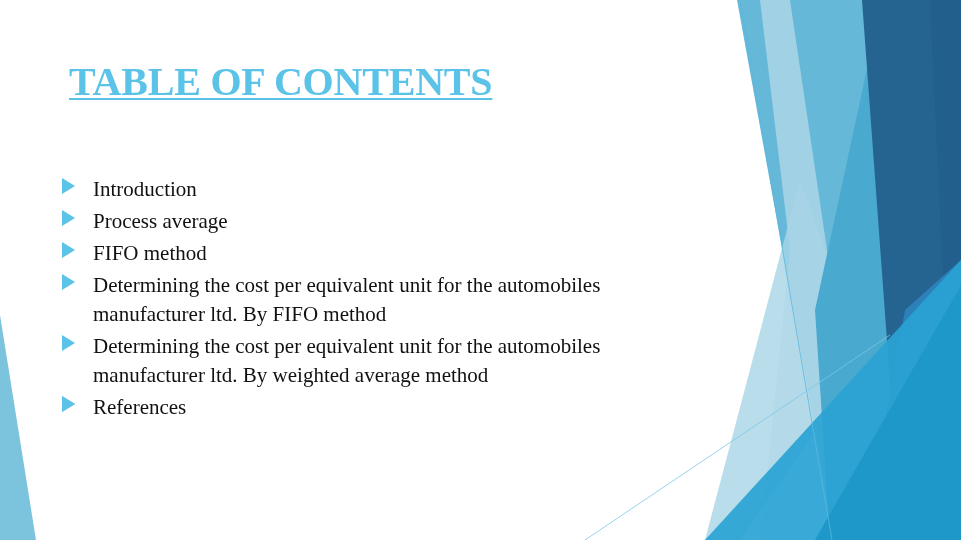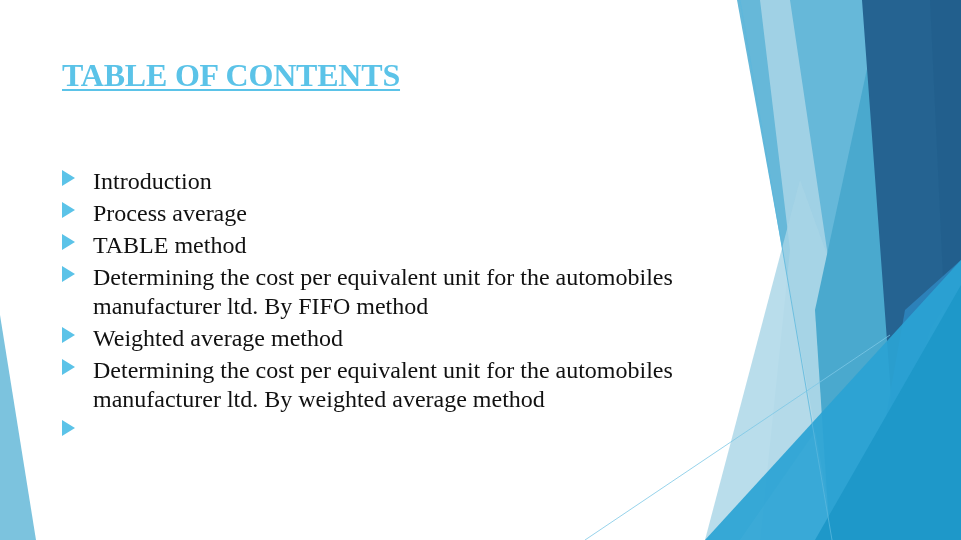--- a/index.html
+++ b/index.html
@@ -21,41 +21,41 @@
       position: absolute;
       left: 0;
       top: 0;
       width: 961px;
       height: 540px;
     }
     .title {
       position: absolute;
       left: 61px;
       top: 54px;
-      margin: 1px;
+      margin: 8px;
       font-family: "Liberation Serif", "DejaVu Serif", serif;
       font-weight: bold;
-      font-size: 32px;
+      font-size: 40px;
       line-height: 40px;
       color: #5bc3e8;
       text-decoration: underline;
       text-decoration-thickness: 2px;
       text-underline-offset: 3px;
       letter-spacing: -0.2px;
     }
     .toc-list {
       position: absolute;
       left: 61px;
-      top: 167px;
+      top: 175px;
       width: 640px;
       margin: 0;
       padding: 0;
       list-style: none;
       font-family: "Liberation Serif", "DejaVu Serif", serif;
-      font-size: 24px;
+      font-size: 21px;
       line-height: 29px;
       color: #111111;
     }
     .toc-item {
       position: relative;
       padding-left: 32px;
       margin-bottom: 3px;
     }
     .bullet {
       position: absolute;
@@ -102,31 +102,31 @@
     <li class="toc-item">
       <span class="bullet"></span>
       <span>Introduction</span>
     </li>
     <li class="toc-item">
       <span class="bullet"></span>
       <span>Process average</span>
     </li>
     <li class="toc-item">
       <span class="bullet"></span>
-      <span>TABLE method</span>
+      <span>FIFO method</span>
     </li>
     <li class="toc-item">
       <span class="bullet"></span>
       <span>Determining the cost per equivalent unit for the automobiles manufacturer ltd. By FIFO method</span>
-    </li>
-    <li class="toc-item">
-      <span class="bullet"></span>
-      <span>Weighted average method</span>
     </li>
     <li class="toc-item">
       <span class="bullet"></span>
       <span>Determining the cost per equivalent unit for the automobiles manufacturer ltd. By weighted average method</span>
     </li>
     <li class="toc-item">
       <span class="bullet"></span>
     </li>
+    <li class="toc-item">
+      <span class="bullet"></span>
+      <span>References</span>
+    </li>
   </ul>
 </div>
 
 </body></html>

